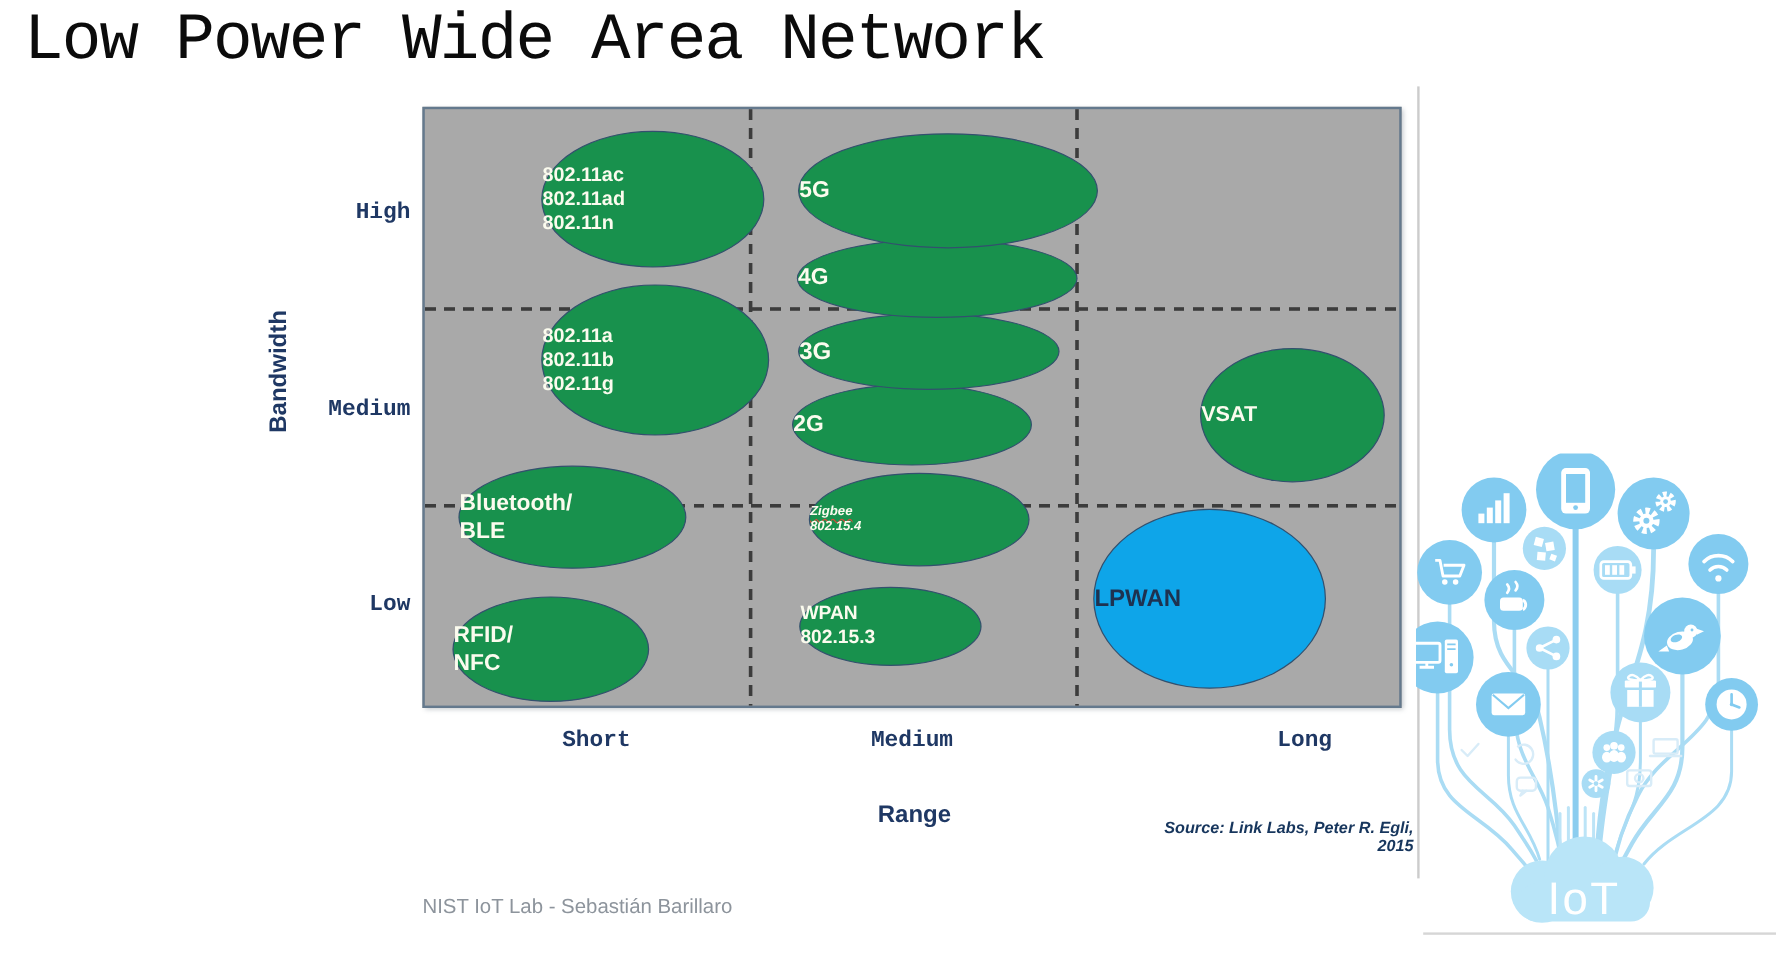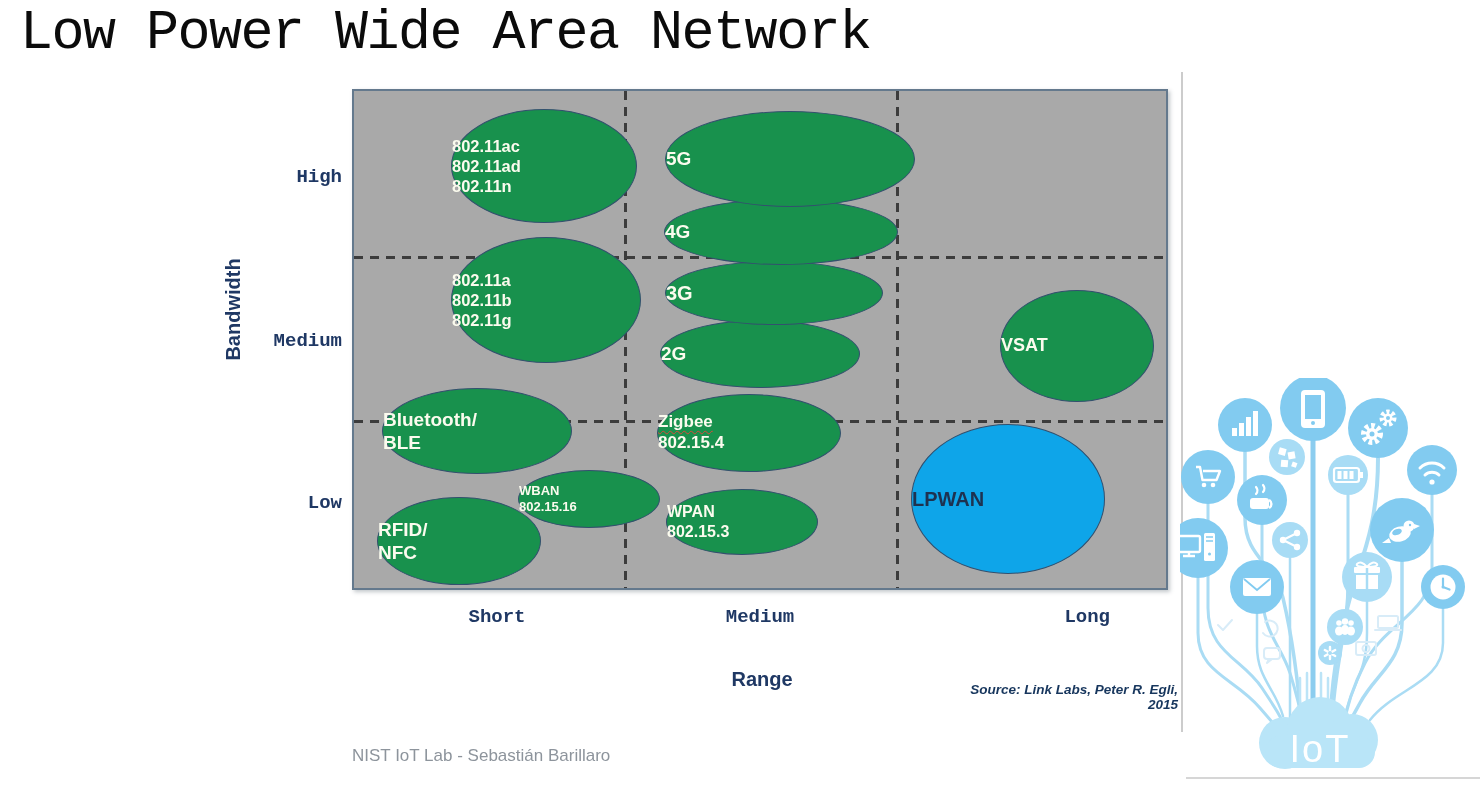--- a/index.html
+++ b/index.html
@@ -62,21 +62,21 @@
 <div id="stage">
 
   <div class="slide-title">Low Power Wide Area Network</div>
 
   <div class="plot">
     <div class="gl-v" style="left:270px;"></div>
     <div class="gl-v" style="left:542px;"></div>
     <div class="gl-h" style="top:165px;"></div>
     <div class="gl-h" style="top:329px;"></div>
 
-    <div class="bubble green" style="left:303px;top:303px;width:184px;height:78px;font-size:17px;">
+    <div class="bubble green" style="left:320px;top:303px;width:184px;height:78px;font-size:11px;font-style:italic;">
       <span class="squiggle">Zigbee</span>
       <span>802.15.4</span>
     </div>
 
     <div class="bubble green" style="left:306px;top:229px;width:200px;height:68px;font-size:19px;">
       <span>2G</span>
     </div>
 
     <div class="bubble green" style="left:311px;top:170px;width:218px;height:64px;font-size:20px;">
       <span>3G</span>
@@ -104,24 +104,20 @@
 
     <div class="bubble green" style="left:28px;top:297px;width:190px;height:86px;font-size:19px;">
       <span>Bluetooth/</span>
       <span>BLE</span>
     </div>
 
     <div class="bubble green" style="left:646px;top:199px;width:154px;height:112px;font-size:18px;">
       <span>VSAT</span>
     </div>
 
-    <div class="bubble green" style="left:164px;top:379px;width:142px;height:58px;font-size:13px;">
-      <span>WBAN</span>
-      <span>802.15.16</span>
-    </div>
 
     <div class="bubble green" style="left:23px;top:406px;width:164px;height:88px;font-size:19px;">
       <span>RFID/</span>
       <span>NFC</span>
     </div>
 
     <div class="bubble green" style="left:312px;top:398px;width:152px;height:66px;font-size:16px;">
       <span>WPAN</span>
       <span>802.15.3</span>
     </div>

